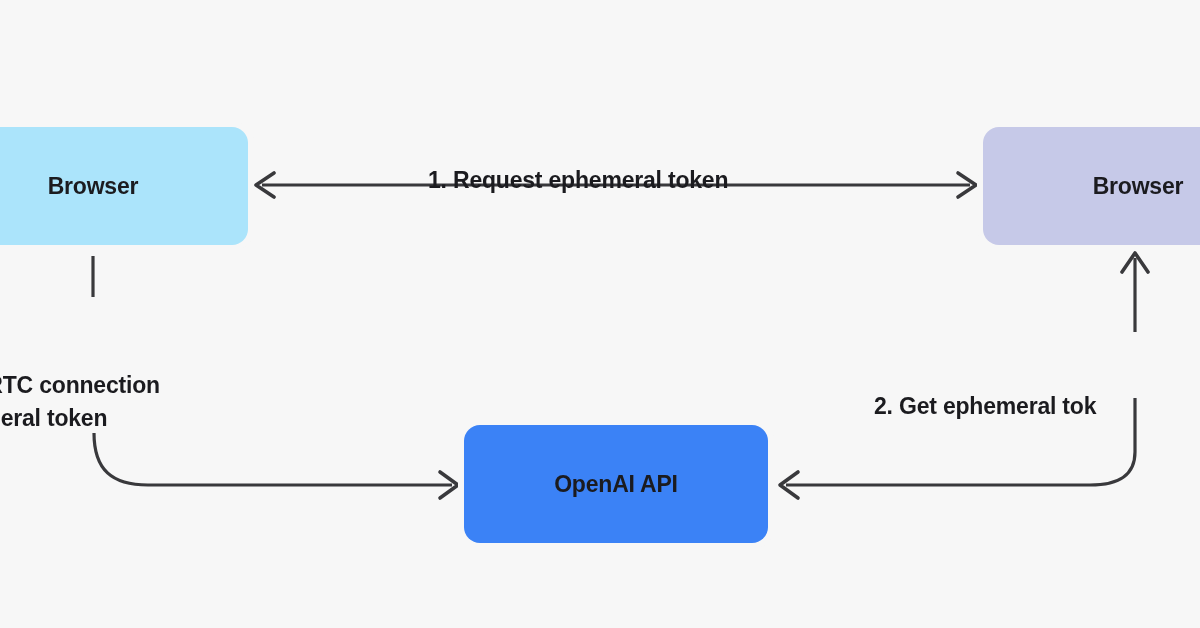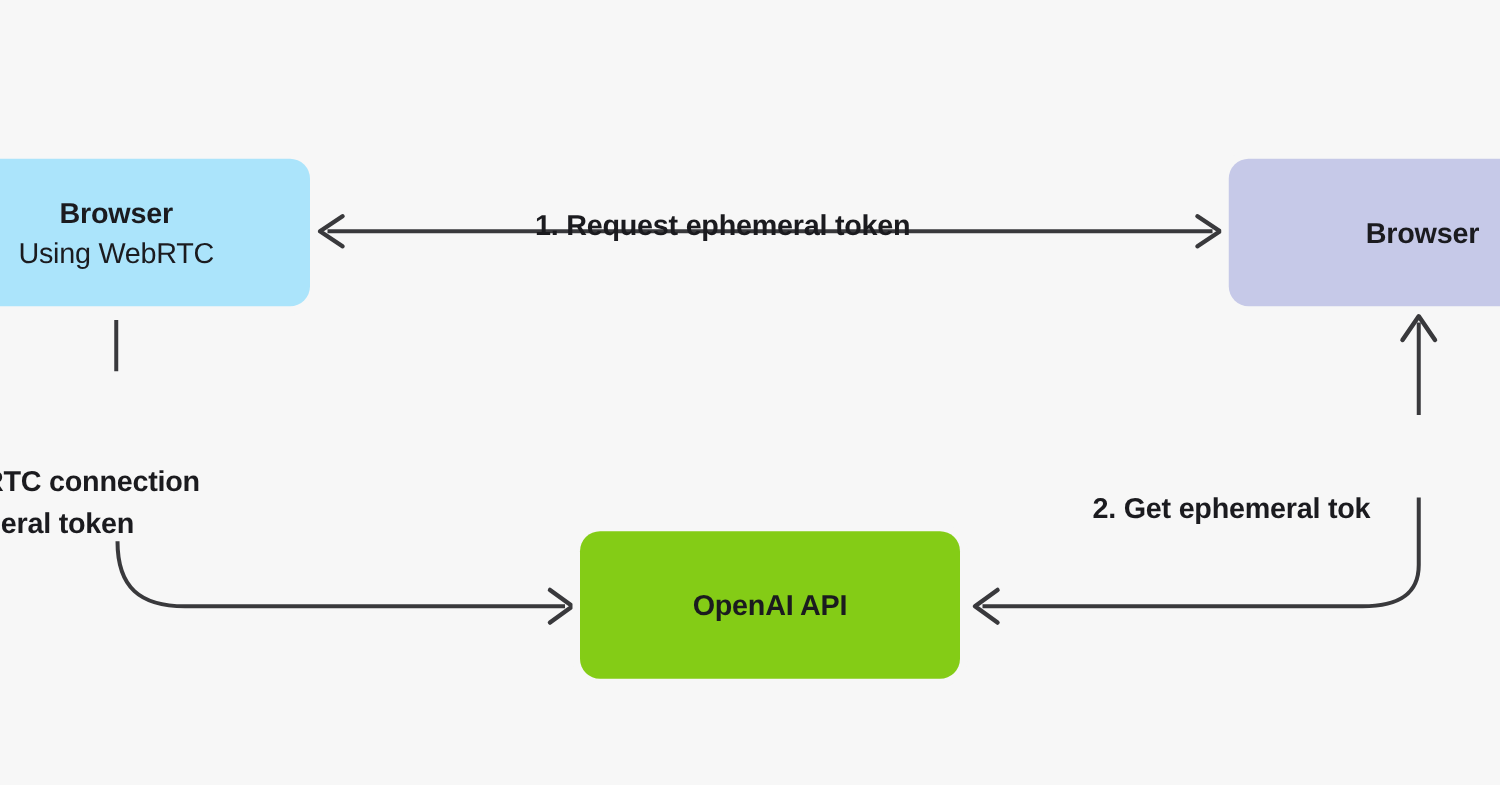--- a/index.html
+++ b/index.html
@@ -60,21 +60,21 @@
     top: 127px;
     width: 310px;
     height: 118px;
     background: #C6C9E8;
   }
   #node-openai {
     left: 464px;
     top: 425px;
     width: 304px;
     height: 118px;
-    background: #84cc16;
+    background: #3b82f6;
   }
   .edge-label {
     position: absolute;
     font-weight: bold;
     font-size: 23px;
     color: #1b1b1f;
     letter-spacing: -0.2px;
     line-height: 1.42;
     white-space: nowrap;
     z-index: 4;
@@ -143,21 +143,20 @@
     </g>
 
     <g>
       <path class="edge-path" d="M 1135 398 L 1135 452 C 1135 476, 1118 485, 1090 485 L 786 485"></path>
       <path class="edge-head" d="M 798 472 L 780 485 L 798 498"></path>
     </g>
   </svg>
 
   <div class="node" id="node-browser">
     <div class="node-title">Browser</div>
-    <div class="node-sub">Using WebRTC</div>
   </div>
 
   <div class="node" id="node-server">
     <div class="node-title">Browser</div>
   </div>
 
   <div class="node" id="node-openai">
     <div class="node-title">OpenAI API</div>
   </div>
 

